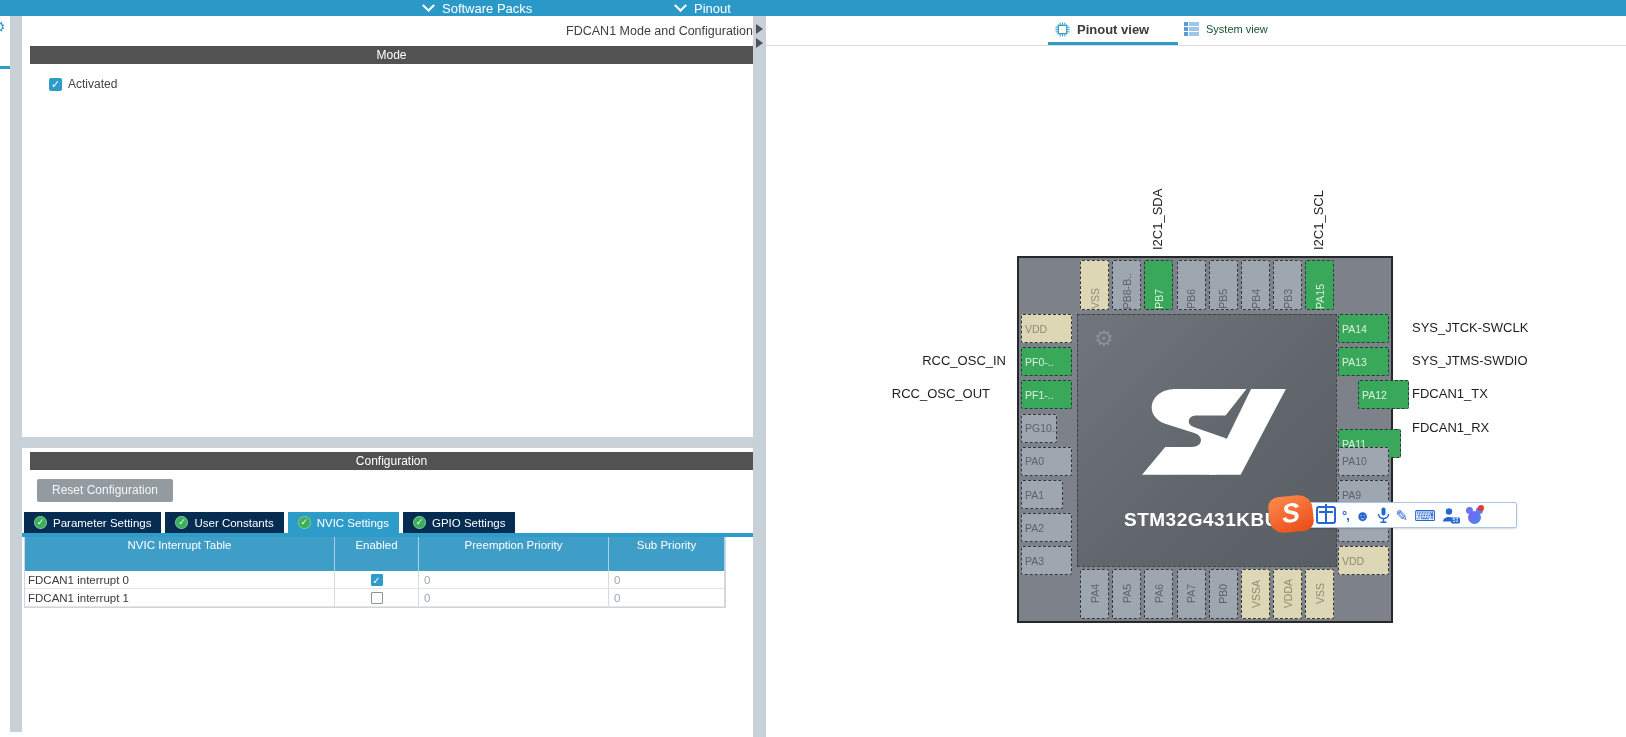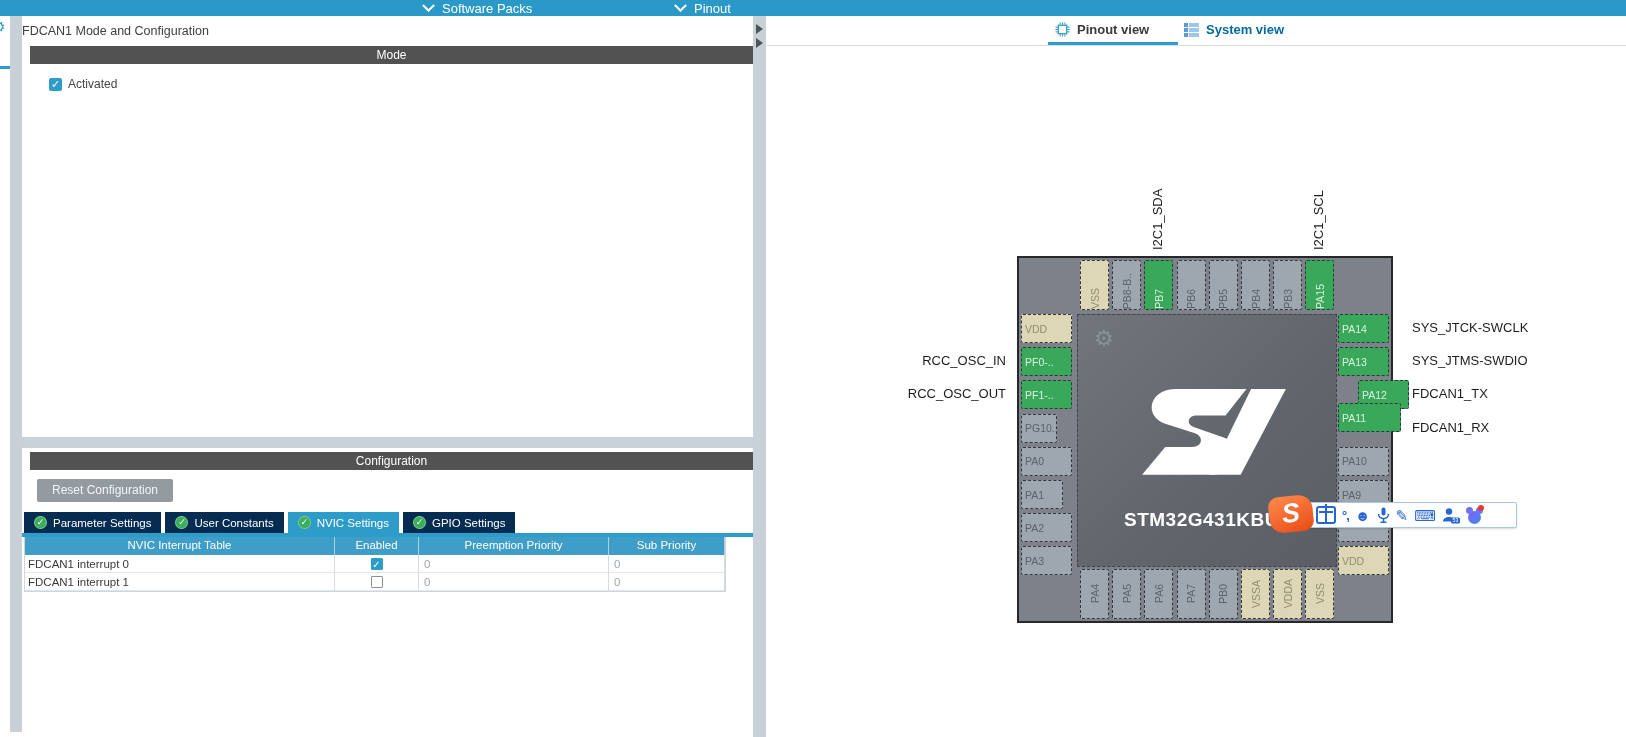--- a/index.html
+++ b/index.html
@@ -12,54 +12,54 @@
   .chev{width:7px;height:7px;border-right:2px solid #fff;border-bottom:2px solid #fff;transform:rotate(45deg) translate(-2px,-2px);margin-right:9px;flex:none;}
 
   
   #mini-side{left:0;top:16px;width:10px;height:721px;background:#fff;overflow:hidden;}
   #mini-gear{position:absolute;left:-8px;top:2px;font-size:15px;color:#2e9cc9;}
   #mini-underline{position:absolute;left:0;top:50px;width:10px;height:3px;background:#2e9cc9;}
   #scroll-strip{left:10px;top:16px;width:12px;height:716px;background:#c8d1d8;}
 
   
   #left-panel{left:22px;top:16px;width:731px;height:721px;background:#fff;}
-  #lp-title{position:absolute;left:0;top:8px;width:100%;text-align:left;font-size:12.5px;color:#3f3f3f;}
+  #lp-title{position:absolute;left:0;top:8px;width:100%;text-align:right;font-size:12.5px;color:#3f3f3f;}
   .dark-bar{position:absolute;left:8px;right:0;height:18px;background:#525252;color:#fff;font-size:12px;text-align:center;line-height:18px;}
   #mode-bar{top:30px;}
   #cfg-bar{top:436px;}
   #activated-row{position:absolute;left:27px;top:61px;display:flex;align-items:center;gap:6px;}
   .cbx{width:13px;height:13px;border-radius:2px;background:#2e9cc9;color:#fff;font-size:11px;line-height:13px;text-align:center;flex:none;}
   #activated-label{font-size:12px;color:#444;}
   #mode-cfg-splitter{position:absolute;left:0;top:421px;width:731px;height:11px;background:#c9d2d9;}
   #reset-btn{position:absolute;left:15px;top:463px;width:136px;height:23px;background:#939ba1;border-radius:2px;color:#f3f5f6;font-size:12px;text-align:center;line-height:23px;}
   #cfg-tabs{position:absolute;left:2px;top:496px;display:flex;gap:4px;}
   .cfg-tab{height:21px;display:flex;align-items:center;gap:6px;padding:0 10px;background:#062c52;color:#fff;font-size:11.5px;white-space:nowrap;}
   .cfg-tab.active{background:#2e9cc9;}
   .badge{width:13px;height:13px;border-radius:50%;background:#3bae5b;color:#fff;font-size:9px;line-height:13px;text-align:center;flex:none;box-shadow:inset 0 0 0 1px rgba(255,255,255,.35);}
   #cfg-accent{position:absolute;left:0;top:517px;width:731px;height:4px;background:#2e9cc9;}
   #nvic-table{position:absolute;left:2px;top:521px;width:700px;border:1px solid #cfd5da;border-top:none;}
   .t-row{display:flex;}
-  .t-hcell{background:#3e9ec7;color:#fff;font-size:11.5px;height:18px;line-height:17px;text-align:center;border-right:1px solid rgba(255,255,255,.55);box-sizing:border-box;}
+  .t-hcell{background:#3e9ec7;color:#fff;font-size:11.5px;height:34px;line-height:17px;text-align:center;border-right:1px solid rgba(255,255,255,.55);box-sizing:border-box;}
   .t-cell{font-size:11.5px;height:18px;line-height:18px;color:#3a3a3a;border-right:1px solid #d6dbe0;border-bottom:1px solid #e2e6e9;box-sizing:border-box;display:flex;align-items:center;}
   .t-cell.val{color:#a0a6ad;padding-left:5px;}
   .t-cell.name{padding-left:3px;}
   .t-cell.center{justify-content:center;}
   .cb{width:12px;height:12px;border:1px solid #8b9298;background:#fff;border-radius:1px;font-size:10px;line-height:12px;text-align:center;box-sizing:border-box;}
   .cb.checked{background:#2e9cc9;border-color:#2e9cc9;color:#fff;}
 
   
   #v-splitter{left:753px;top:16px;width:13px;height:721px;background:#c8d1d8;}
   .tri{position:absolute;left:3px;width:0;height:0;border-top:5px solid transparent;border-bottom:5px solid transparent;border-left:7px solid #4d545a;}
 
   
   #right-panel{left:766px;top:16px;width:860px;height:721px;background:#fff;}
   #rp-sep{position:absolute;left:0;top:29px;width:860px;height:1px;background:#dadee1;}
   .rp-tab{position:absolute;top:6px;display:flex;align-items:center;gap:7px;white-space:nowrap;}
   .rp-tab .lbl-active{font-size:13px;font-weight:bold;color:#3b3b3b;}
-  .rp-tab .lbl-idle{font-size:13px;color:#0369a1;font-weight:bold;}
+  .rp-tab .lbl-idle{font-size:11px;color:#14532d;}
   #pinout-underline{position:absolute;left:282px;top:26px;width:130px;height:3px;background:#2e9cc9;}
 
   
   #chip-wrap{left:830px;top:150px;width:796px;height:500px;}
   #chip{position:absolute;left:187px;top:106px;width:376px;height:367px;background:#7d828a;border:2px solid #26282c;box-sizing:border-box;}
   #chip-body{position:absolute;left:58px;top:56px;width:258px;height:251px;background:linear-gradient(135deg,#71767d 0%,#60656c 60%,#5a5f65 100%);border:1px dashed #3f444a;}
   #pin1-gear{position:absolute;left:16px;top:11px;font-size:22px;color:#8b9198;}
   #st-logo{position:absolute;left:44px;top:60px;width:170px;height:116px;}
   #chip-name{position:absolute;left:0;top:194px;width:100%;text-align:center;color:#fff;font-size:19px;font-weight:bold;letter-spacing:.5px;}
   #chip-pkg{position:absolute;left:0;top:222px;width:100%;text-align:center;color:#fff;font-size:18px;font-weight:bold;font-style:italic;letter-spacing:1px;}
@@ -310,21 +310,21 @@
           </div>
           <div class="pin h active" style="left: 319px; top: 56px; width: 51px; height: 29px;">
             <span class="lbl">PA14</span>
           </div>
           <div class="pin h active" style="left: 319px; top: 89.2px; width: 51px; height: 29px;">
             <span class="lbl">PA13</span>
           </div>
           <div class="pin h active" style="left: 319px; top: 122.4px; width: 51px; height: 29px; margin-left: 20px;">
             <span class="lbl">PA12</span>
           </div>
-          <div class="pin h active" style="left: 319px; top: 145px; width: 63px; height: 29px;">
+          <div class="pin h active" style="left: 319px; top: 171px; width: 63px; height: 29px;">
             <span class="lbl">PA11</span>
           </div>
           <div class="pin h default" style="left: 319px; top: 188.8px; width: 51px; height: 29px;">
             <span class="lbl">PA10</span>
           </div>
           <div class="pin h default" style="left: 319px; top: 222px; width: 51px; height: 29px;">
             <span class="lbl">PA9</span>
           </div>
           <div class="pin h default" style="left: 319px; top: 255.2px; width: 51px; height: 29px;">
             <span class="lbl"></span>
@@ -333,21 +333,21 @@
             <span class="lbl">VDD</span>
           </div>
         </div>
     </div>
     <div id="sig-labels">
         <div class="sig-label right-side" style="left: 582px; top: 170px;">SYS_JTCK-SWCLK</div>
         <div class="sig-label right-side" style="left: 582px; top: 203.2px;">SYS_JTMS-SWDIO</div>
         <div class="sig-label right-side" style="left: 582px; top: 236.4px;">FDCAN1_TX</div>
         <div class="sig-label right-side" style="left: 582px; top: 269.6px;">FDCAN1_RX</div>
         <div class="sig-label left-side" style="right: 620px; top: 203.2px;">RCC_OSC_IN</div>
-        <div class="sig-label left-side" style="right: 620px; top: 236.4px;">RCC_OSC_OUT</div>
+        <div class="sig-label left-side" style="right: 636px; top: 236.4px;">RCC_OSC_OUT</div>
         <div class="sig-top" style="left: 320.4px; top: 16px;">I2C1_SDA</div>
         <div class="sig-top" style="left: 481.4px; top: 16px;">I2C1_SCL</div>
       </div>
   </div>
 
   <div class="abs" id="sogou-logo">S</div>
   <div class="abs" id="ime-bar">
     <div class="ime-ic">
         <div id="ime-zhong"></div>
       </div>

